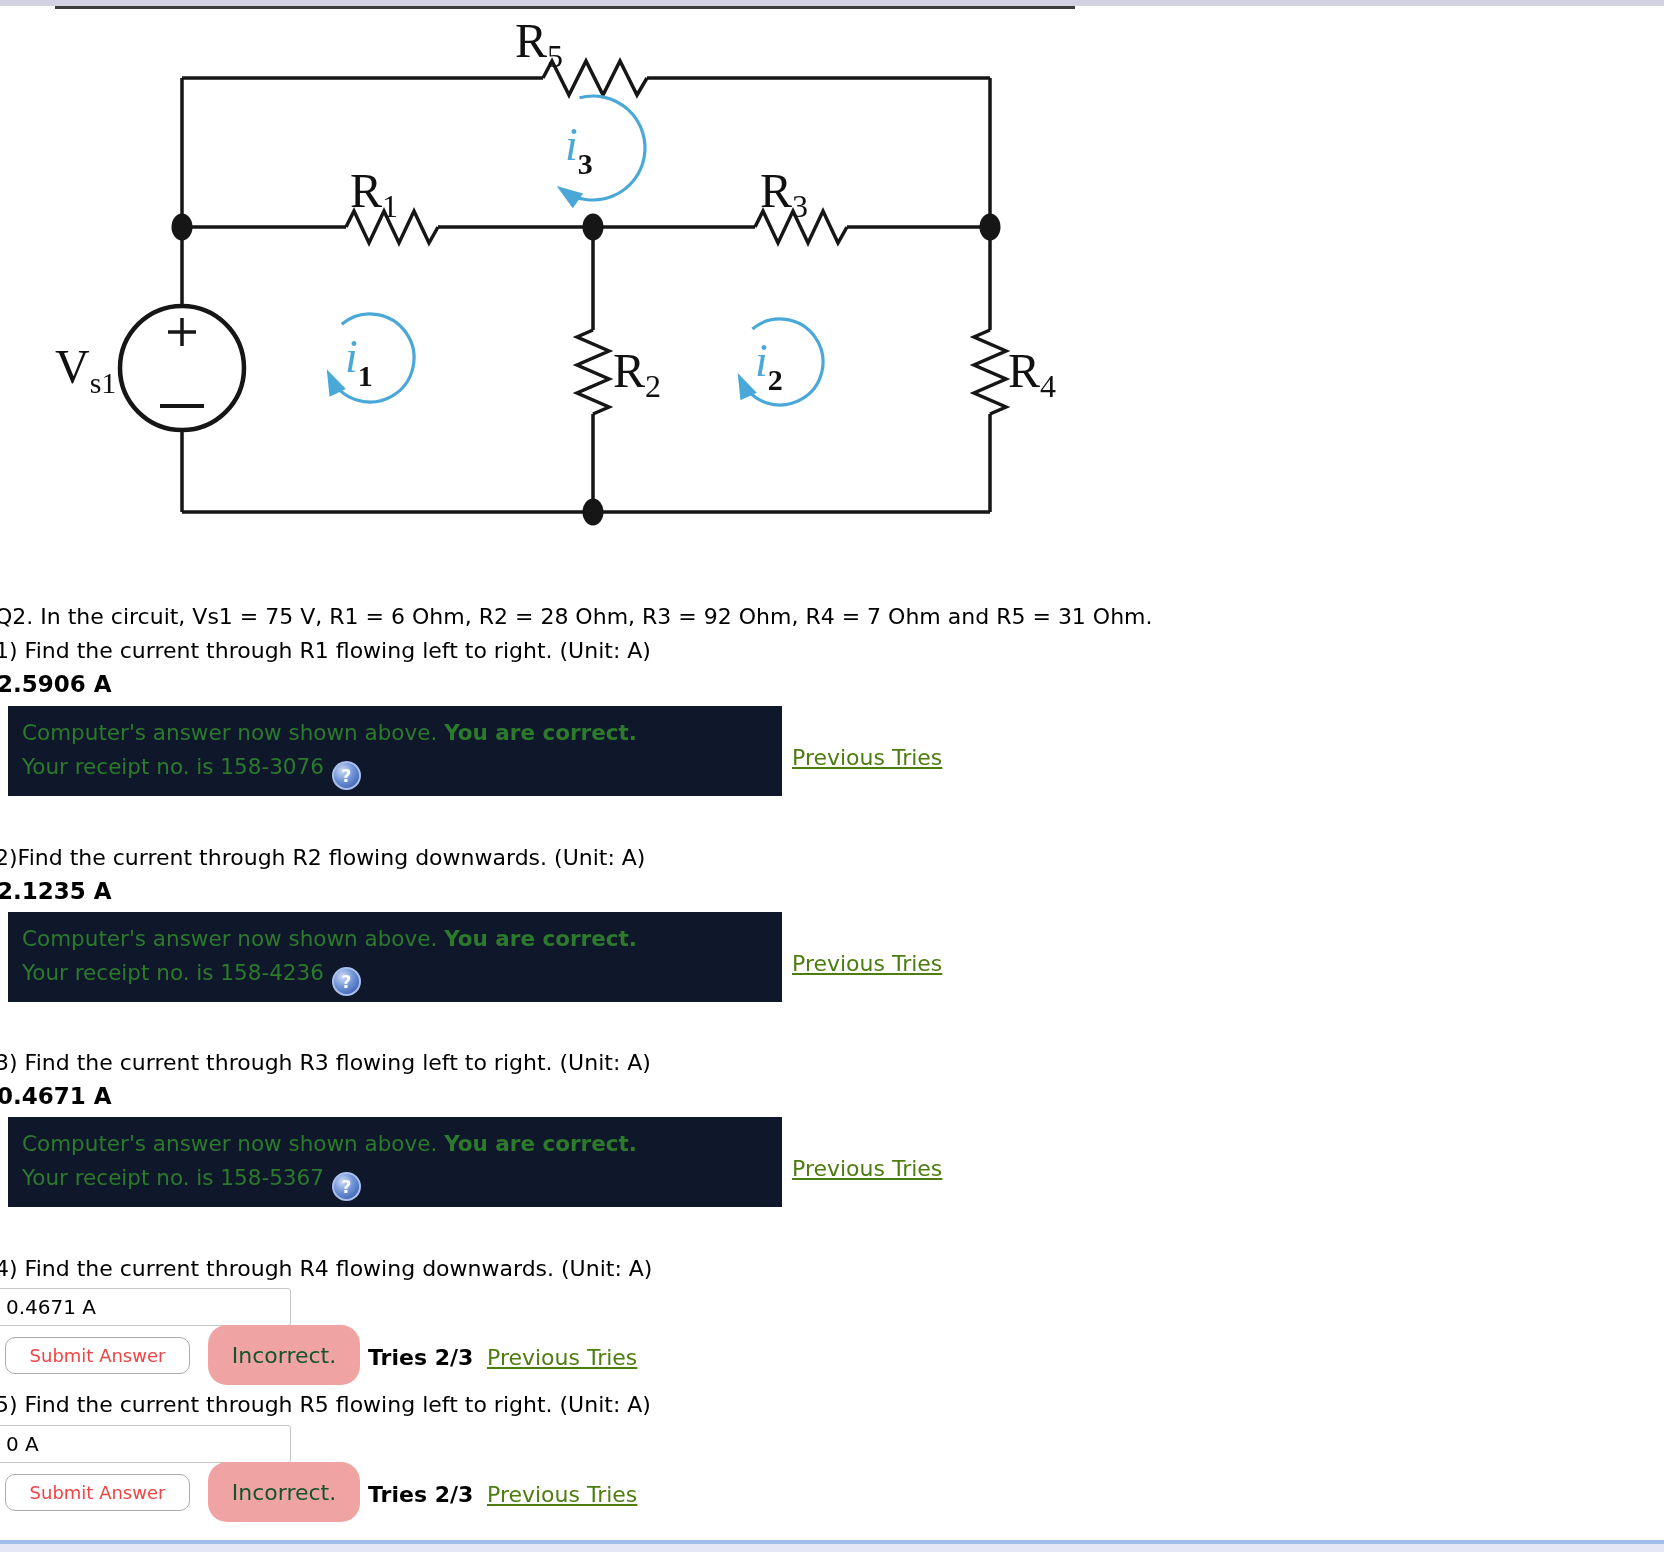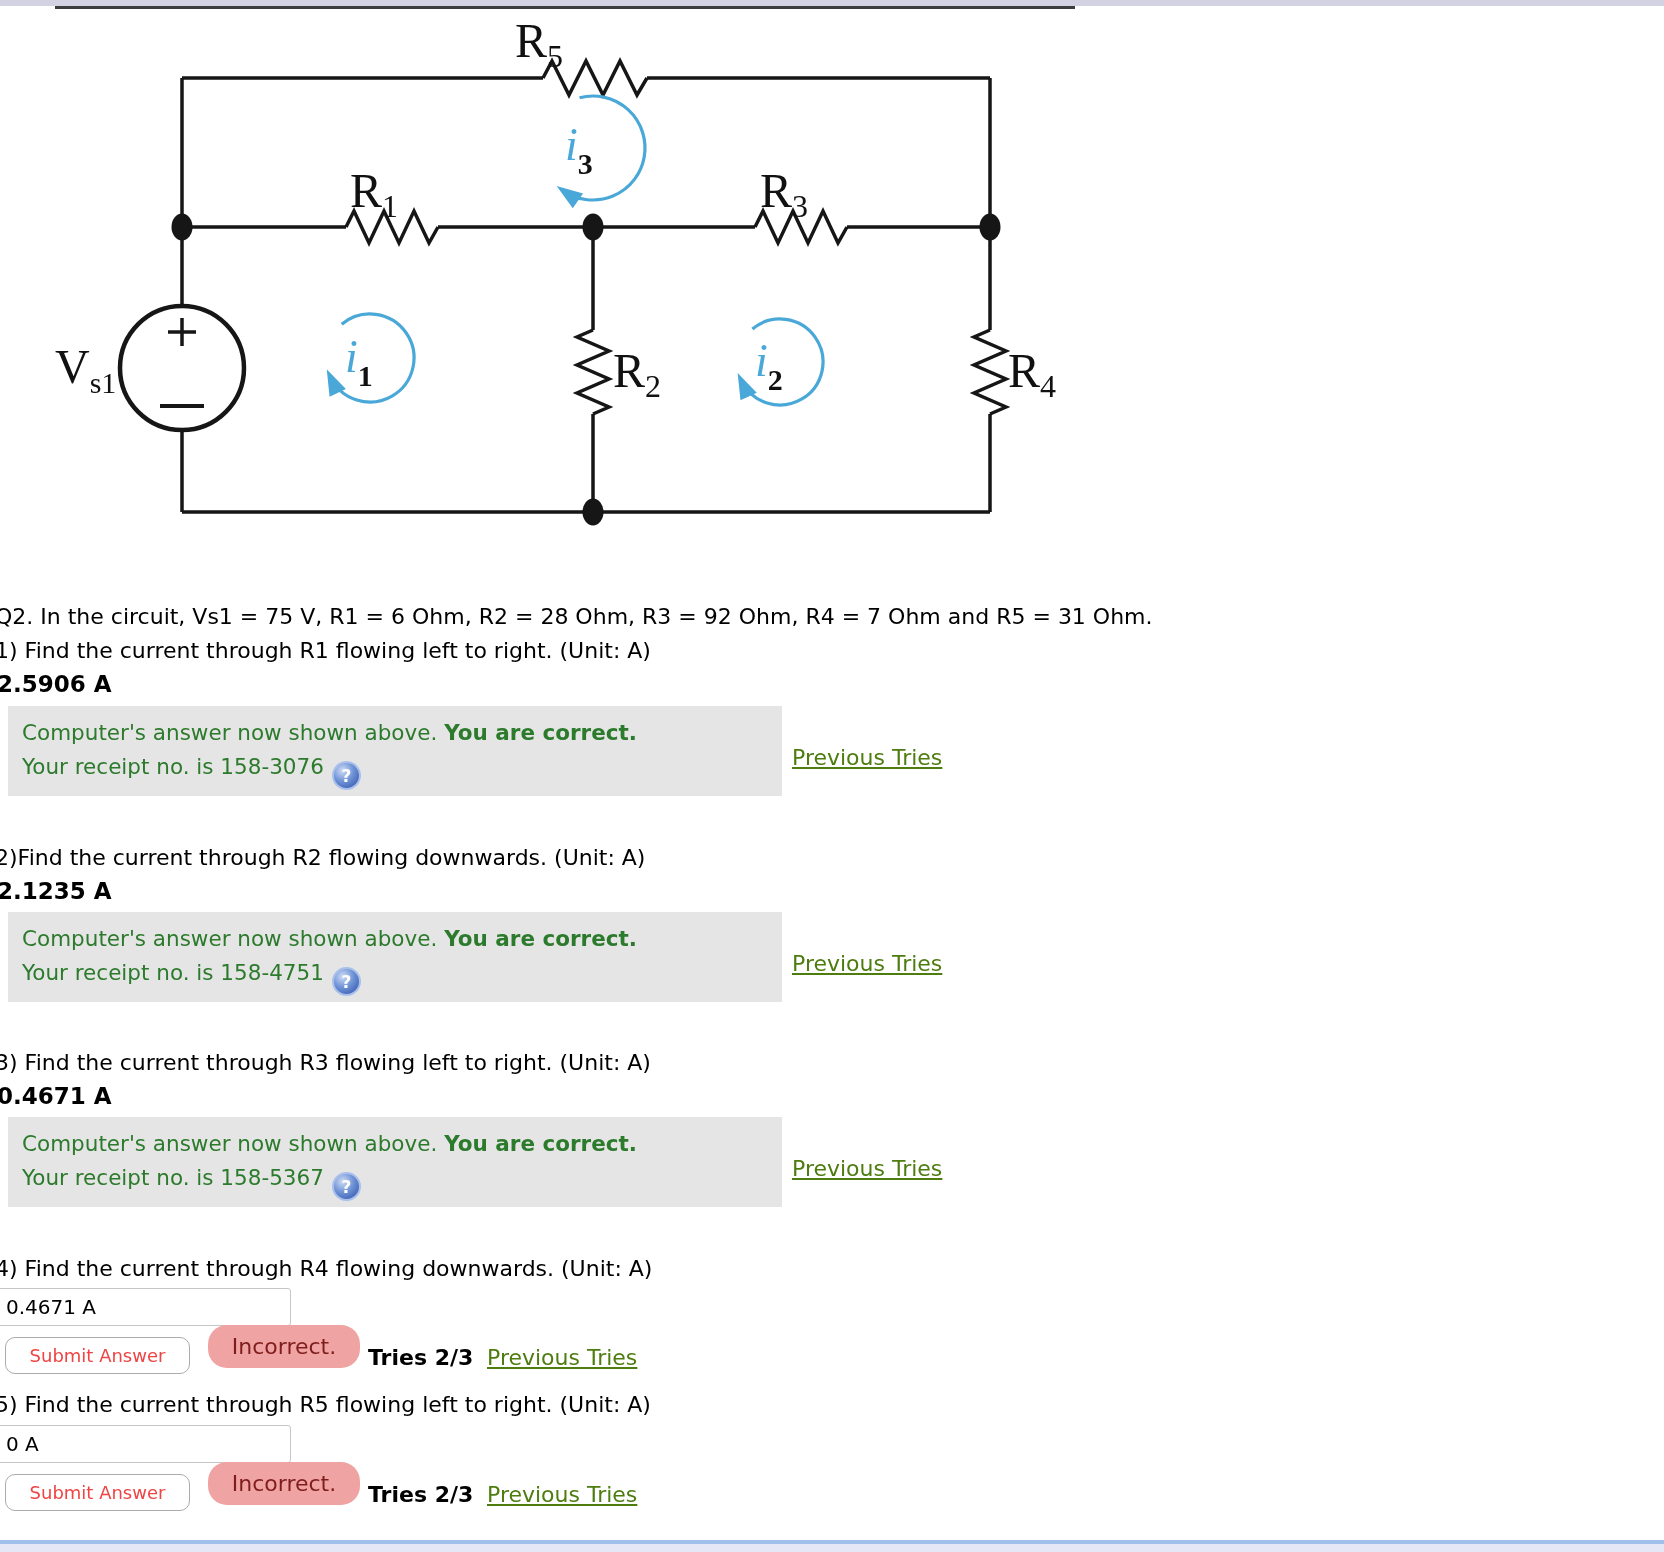--- a/index.html
+++ b/index.html
@@ -1,34 +1,34 @@
 <!DOCTYPE html>
 <html><head>
 <meta charset="utf-8">
 <style>
   html,body{margin:0;padding:0;background:#fff;}
   .canvas{position:relative;width:1664px;height:1552px;background:#ffffff;overflow:hidden;
           font-family:"DejaVu Sans",sans-serif;color:#000;}
   .abs{position:absolute;}
   .prompt{font-size:22px;white-space:nowrap;}
   .answer{font-size:23px;font-weight:bold;white-space:nowrap;}
-  .greenbox{position:absolute;left:8px;width:774px;height:90px;background:#e5e5e5;color:#2c7a2c;
+  .greenbox{position:absolute;left:8px;width:774px;height:90px;background:#0f172a;color:#2c7a2c;
             font-size:21.5px;line-height:34px;padding:10px 0 0 14px;box-sizing:border-box;white-space:nowrap;}
   .gb-bold{font-weight:bold;}
   .link{font-size:22px;color:#4d7c0f;text-decoration:underline;white-space:nowrap;cursor:pointer;}
   .helpicon{display:inline-block;width:29px;height:29px;border-radius:50%;
             background:radial-gradient(circle at 35% 30%,#cfdcf5 0%,#6f93d6 45%,#2c4da6 100%);
             border:2px solid #a9c0ec;color:#fff;font-size:17px;font-weight:bold;text-align:center;
             line-height:26px;vertical-align:-8px;margin-left:8px;box-sizing:border-box;cursor:pointer;}
   .field{position:absolute;height:38px;width:295px;border:1px solid #c6c6c6;border-radius:3px;
          font-size:20px;padding:0 0 0 9px;font-family:"DejaVu Sans",sans-serif;color:#000;
          box-sizing:border-box;background:#fff;}
   .submit{position:absolute;width:185px;height:37px;background:#fff;border:1.5px solid #ababab;
           border-radius:10px;font-size:18px;font-family:"DejaVu Sans",sans-serif;color:#ef4444;cursor:pointer;}
-  .pink{position:absolute;width:152px;height:43px;background:#f0a3a3;color:#7f1d1d;font-size:22px;
+  .pink{position:absolute;width:152px;height:60px;background:#f0a3a3;color:#14532d;font-size:22px;
         display:flex;align-items:center;justify-content:center;white-space:nowrap;border-radius:19px;}
   .tries{font-size:22px;white-space:nowrap;font-weight:bold;}
   .topstrip{position:absolute;left:0;top:0;width:1664px;height:6px;background:#d2d2e2;}
   .toprule{position:absolute;left:55px;top:6px;width:1020px;height:3px;background:#3c3c3c;}
   .bottomrule{position:absolute;left:0;top:1540px;width:1664px;height:4px;background:#9ec0ea;}
   .bottomstrip{position:absolute;left:0;top:1544px;width:1664px;height:8px;background:#e6e7f6;}
 </style>
 </head>
 <body>
 
@@ -110,21 +110,21 @@
     <span class="gb-bold">You are correct.</span><br>
     <span>Your receipt no. is 158-3076</span><span class="helpicon">?</span>
   </div>
   <a class="abs link" style="left:792px;top:745px;">Previous Tries</a>
 
   <div class="abs prompt" style="left:-5px;top:845px;">2)Find the current through R2 flowing downwards. (Unit: A)</div>
   <div class="abs answer" style="left:-3px;top:878px;">2.1235 A</div>
   <div class="greenbox" style="top:912px;">
     <span>Computer's answer now shown above.</span>
     <span class="gb-bold">You are correct.</span><br>
-    <span>Your receipt no. is 158-4751</span><span class="helpicon">?</span>
+    <span>Your receipt no. is 158-4236</span><span class="helpicon">?</span>
   </div>
   <a class="abs link" style="left:792px;top:951px;">Previous Tries</a>
 
   <div class="abs prompt" style="left:-5px;top:1050px;">3) Find the current through R3 flowing left to right. (Unit: A)</div>
   <div class="abs answer" style="left:-3px;top:1083px;">0.4671 A</div>
   <div class="greenbox" style="top:1117px;">
     <span>Computer's answer now shown above.</span>
     <span class="gb-bold">You are correct.</span><br>
     <span>Your receipt no. is 158-5367</span><span class="helpicon">?</span>
   </div>

